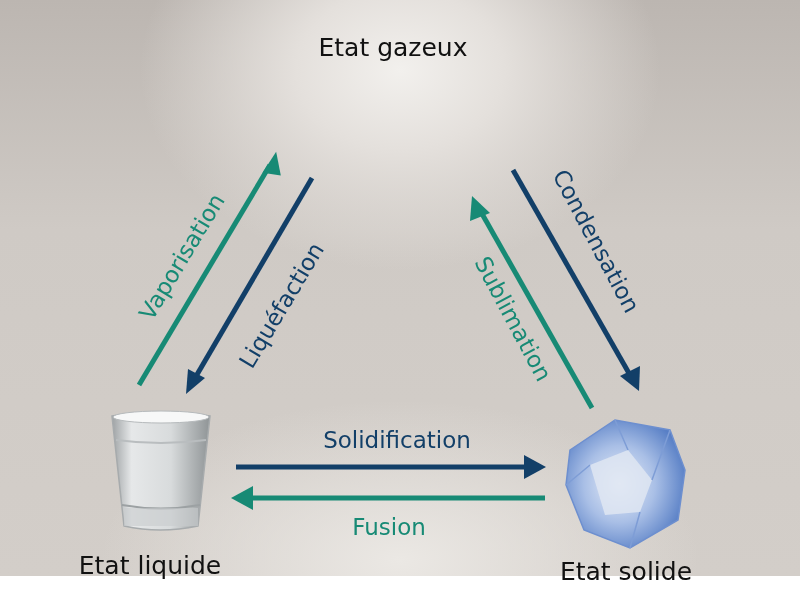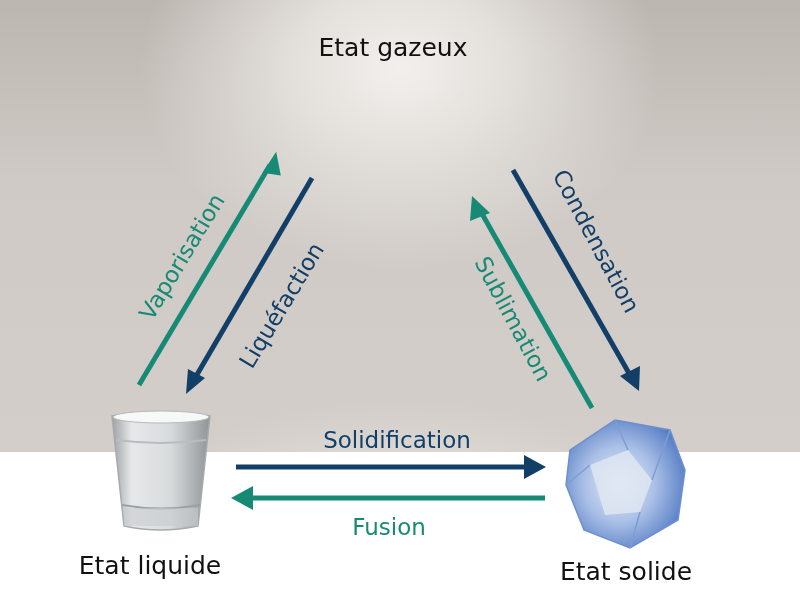--- a/index.html
+++ b/index.html
@@ -1,18 +1,18 @@
 <!DOCTYPE html>
 <html><head>
 <meta charset="utf-8">
 <style>
   html, body { margin: 0; padding: 0; }
   body { width: 800px; height: 600px; overflow: hidden; font-family: "DejaVu Sans", sans-serif; }
   #stage {
-    position: relative; width: 800px; height: 452px;
+    position: relative; width: 800px; height: 576px;
     background: radial-gradient(ellipse 260px 200px at 400px 70px, #f2f0ed 0%, #e4e0dc 40%, rgba(214,209,204,0) 100%),
                 radial-gradient(ellipse 300px 160px at 400px 560px, #ebe8e4 0%, rgba(220,216,212,0) 100%),
                 linear-gradient(180deg, #bcb6b1 0%, #cfcac5 40%, #d3cec9 100%);
     text-decoration: underline;
   }
   svg { position: absolute; left: 0; top: 0; }
   .lbl { font-family: "DejaVu Sans", sans-serif; }
 </style>
 </head>
 <body>

